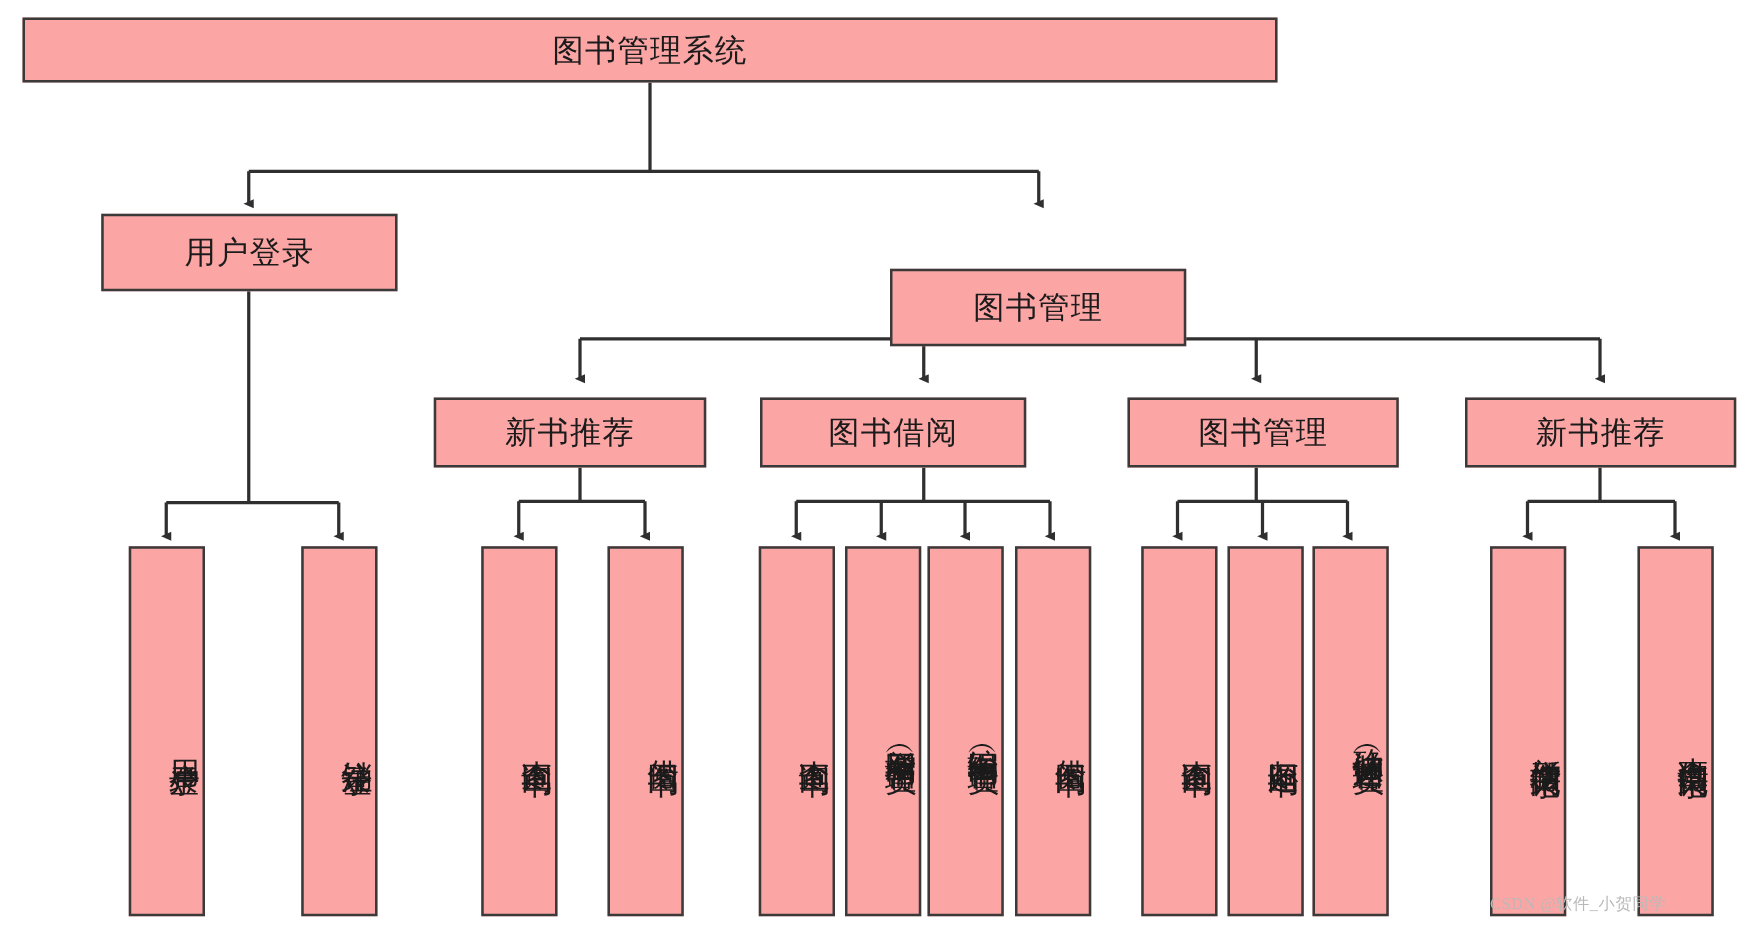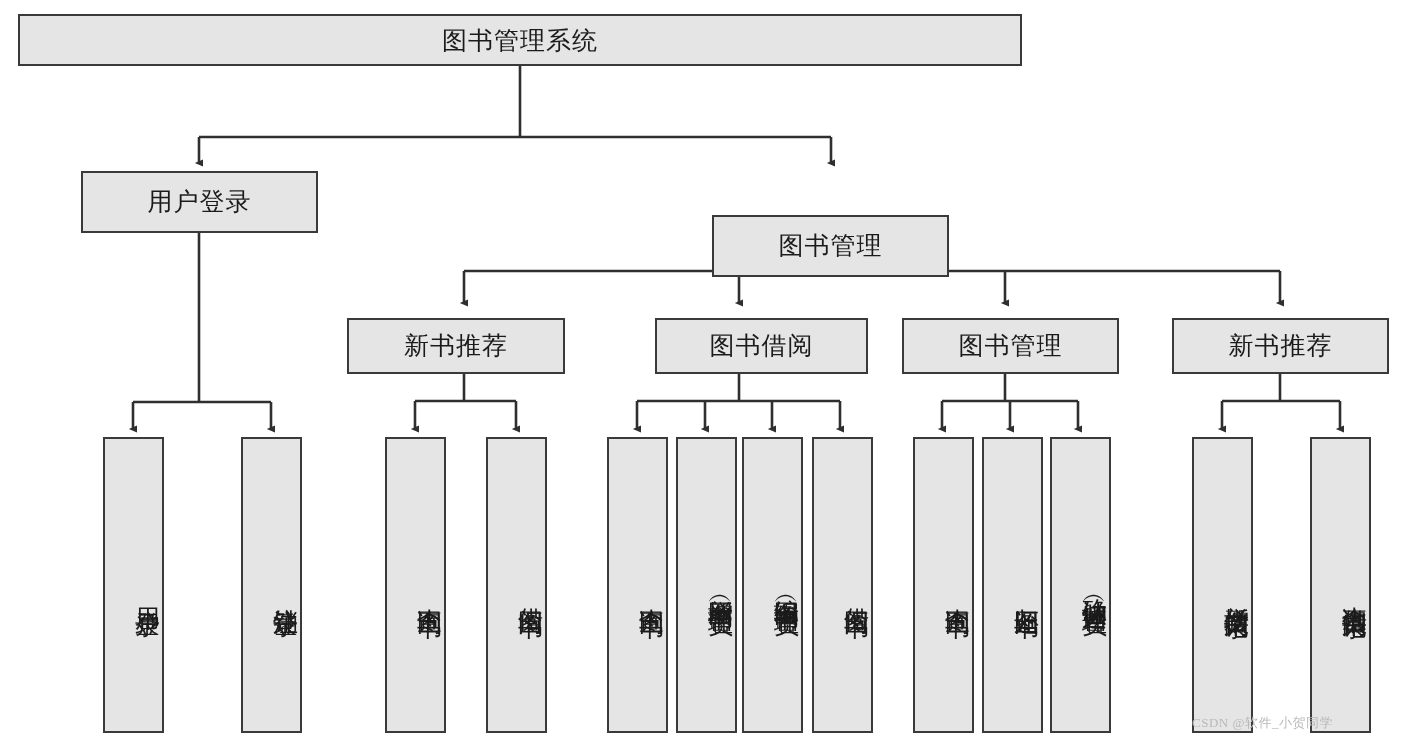--- a/index.html
+++ b/index.html
@@ -23,21 +23,21 @@
     left: 0;
     top: 0;
     width: 1405px;
     height: 747px;
     pointer-events: none;
   }
   .node {
     position: absolute;
     box-sizing: border-box;
     border: 2px solid #3a3a3a;
-    background: #e5e5e5;
+    background: #fca5a5;
     display: flex;
     align-items: center;
     justify-content: center;
     color: #1b1b1b;
   }
   .node-h {
     font-size: 25px;
     letter-spacing: 1px;
     line-height: 1.1;
     white-space: nowrap;
@@ -123,21 +123,21 @@
       <path d="M1340,401 L1340,429" marker-end="url(#arrowhead)"></path>
     </g>
   </svg>
 
   <div class="node node-root" style="left:18px; top:14px; width:1004px; height:52px;">图书管理系统</div>
 
   <div class="node node-h" style="left:81px; top:171px; width:237px; height:62px;">用户登录</div>
   <div class="node node-h" style="left:712px; top:171px; width:237px; height:62px;margin-top:44px;">图书管理</div>
 
   <div class="node node-h" style="left:347px; top:318px; width:218px; height:56px;">新书推荐</div>
-  <div class="node node-h" style="left:655px; top:318px; width:213px; height:56px;">图书借阅</div>
+  <div class="node node-h" style="left:608px; top:318px; width:213px; height:56px;">图书借阅</div>
   <div class="node node-h" style="left:902px; top:318px; width:217px; height:56px;">图书管理</div>
   <div class="node node-h" style="left:1172px; top:318px; width:217px; height:56px;">新书推荐</div>
 
   <div class="node node-v" style="left:103px; top:437px; width:61px; height:296px;">用户登录</div>
   <div class="node node-v" style="left:241px; top:437px; width:61px; height:296px;">注销登录</div>
 
   <div class="node node-v" style="left:385px; top:437px; width:61px; height:296px;">查询图书</div>
   <div class="node node-v" style="left:486px; top:437px; width:61px; height:296px;">借阅图书</div>
 
   <div class="node node-v" style="left:607px; top:437px; width:61px; height:296px;">查询图书</div>

